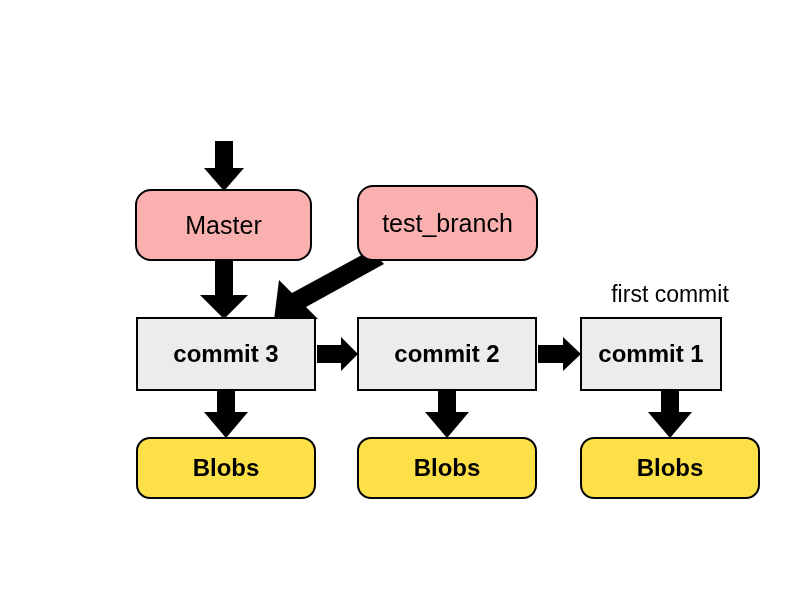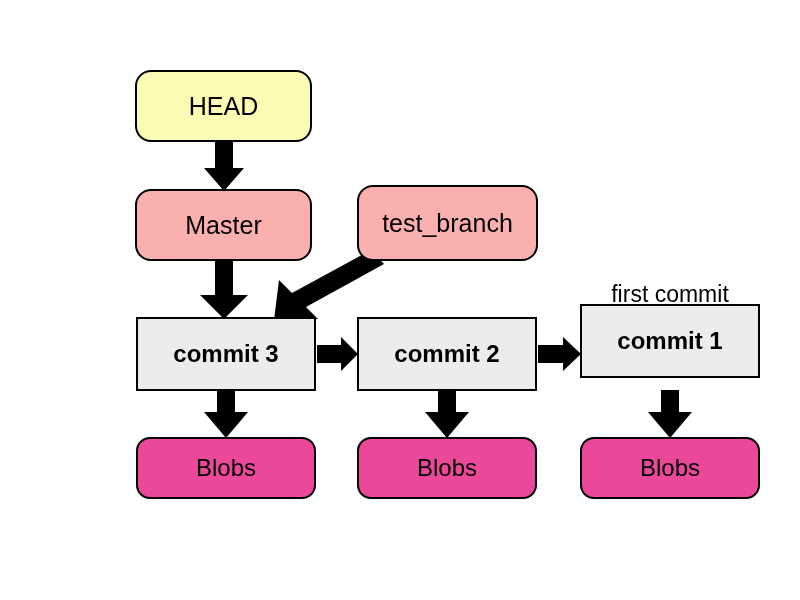--- a/index.html
+++ b/index.html
@@ -42,24 +42,24 @@
   .node-branch { background: #fbb0b0; }
   
   .node-commit {
     background: #ececec;
     border-radius: 0;
     font-size: 24px;
     font-weight: bold;
   }
   
   .node-blob {
-    background: #ec4899;
+    background: #fde047;
     border-radius: 14px;
     font-size: 24px;
-    font-weight: normal;
+    font-weight: bold;
   }
   .caption {
     position: absolute;
     font-size: 23px;
     font-weight: normal;
     color: #000000;
     white-space: nowrap;
     text-align: center;
     user-select: none;
   }
@@ -105,41 +105,38 @@
 
     <g>
       <path d="M 438 390 L 456 390 L 456 412 L 469 412 L 447 438 L 425 412 L 438 412 Z" fill="#000000"></path>
     </g>
 
     <g>
       <path d="M 661 390 L 679 390 L 679 412 L 692 412 L 670 438 L 648 412 L 661 412 Z" fill="#000000"></path>
     </g>
   </svg>
 
-  <div class="node node-ref node-head" style="left:135px; top:70px; width:177px; height:72px;">
-    <span>HEAD</span>
-  </div>
 
   <div class="node node-ref node-branch" style="left:135px; top:189px; width:177px; height:72px;">
     <span>Master</span>
   </div>
 
   <div class="node node-ref node-branch" style="left:357px; top:185px; width:181px; height:76px;">
     <span>test_branch</span>
   </div>
 
   <div class="node node-commit" style="left:136px; top:317px; width:180px; height:74px;">
     <span>commit 3</span>
   </div>
 
   <div class="node node-commit" style="left:357px; top:317px; width:180px; height:74px;justify-content:center;">
     <span>commit 2</span>
   </div>
 
-  <div class="node node-commit" style="left:580px; top:304px; width:180px; height:74px;">
+  <div class="node node-commit" style="left:580px; top:317px; width:142px; height:74px;">
     <span>commit 1</span>
   </div>
 
   <div class="node node-blob" style="left:136px; top:437px; width:180px; height:62px;">
     <span>Blobs</span>
   </div>
 
   <div class="node node-blob" style="left:357px; top:437px; width:180px; height:62px;">
     <span>Blobs</span>
   </div>

